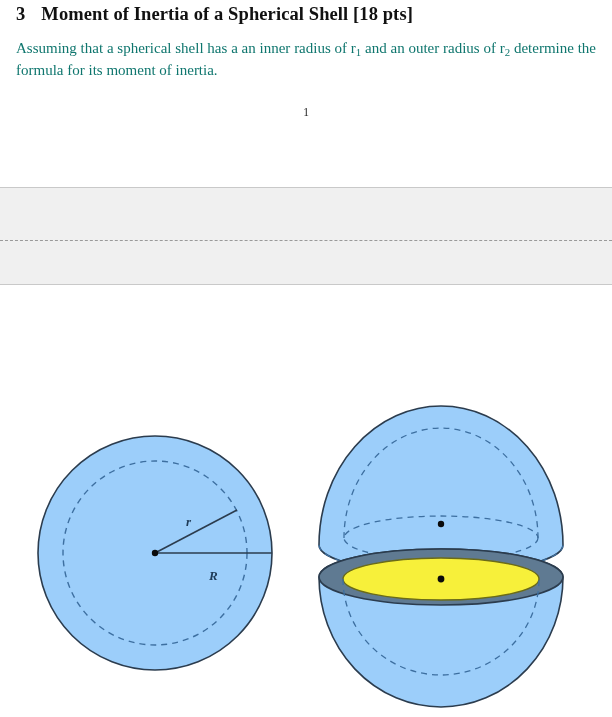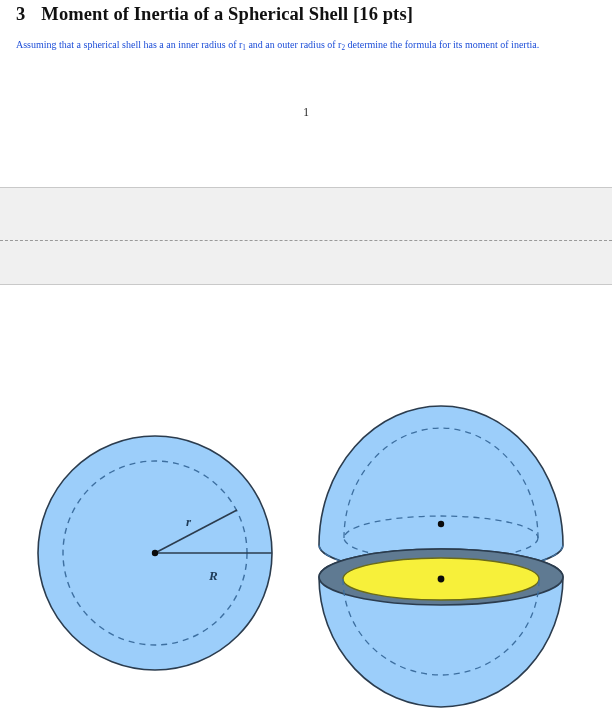--- a/index.html
+++ b/index.html
@@ -37,24 +37,24 @@
     color: #111111;
   }
   .section-number {
     margin-right: 16px;
   }
   .section-title {
     white-space: nowrap;
   }
   .body-paragraph {
     margin: 13px 0 0 0;
-    font-size: 10px;
+    font-size: 15px;
     line-height: 1.45;
     text-align: justify;
-    color: #1d4ed8;
+    color: #0f766e;
     width: 580px;
   }
   .body-paragraph sub {
     font-size: 0.72em;
     vertical-align: -0.26em;
   }
   .page-number {
     position: absolute;
     left: 0;
     top: 106px;
@@ -108,21 +108,21 @@
     fill: #1f3b57;
   }
 </style>
 </head>
 <body>
 
 <div class="doc-page">
 
   <h1 class="section-heading">
     <span class="section-number">3</span>
-    <span class="section-title">Moment of Inertia of a Spherical Shell [16 pts]</span>
+    <span class="section-title">Moment of Inertia of a Spherical Shell [18 pts]</span>
   </h1>
 
   <p class="body-paragraph">
     <span>Assuming that a spherical shell has a an inner radius of r</span><sub>1</sub><span> and an outer radius of r</span><sub>2</sub><span> determine the formula for its moment of inertia.</span>
   </p>
 
   <div class="page-number">1</div>
 </div>
 
 <div class="grey-band">

